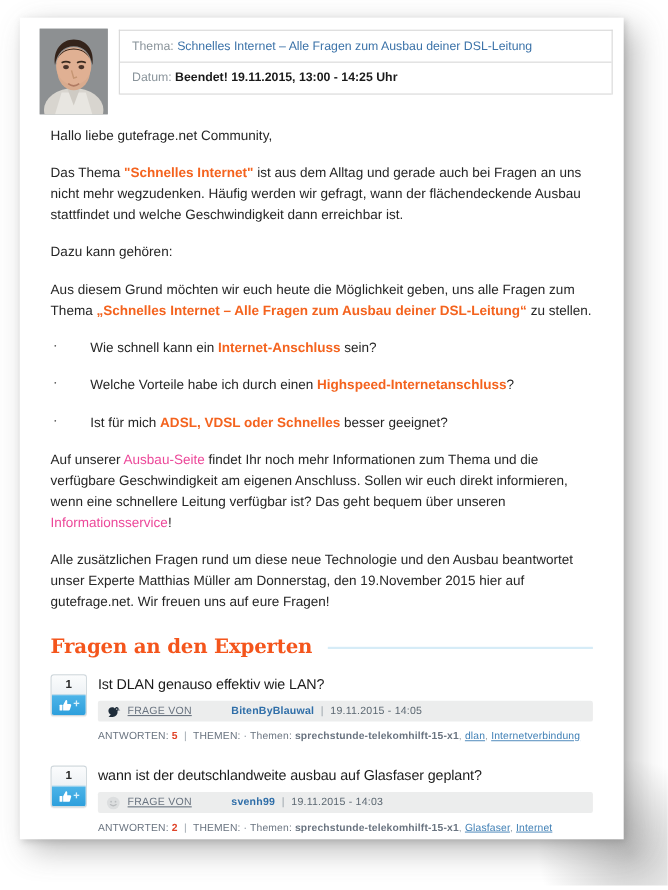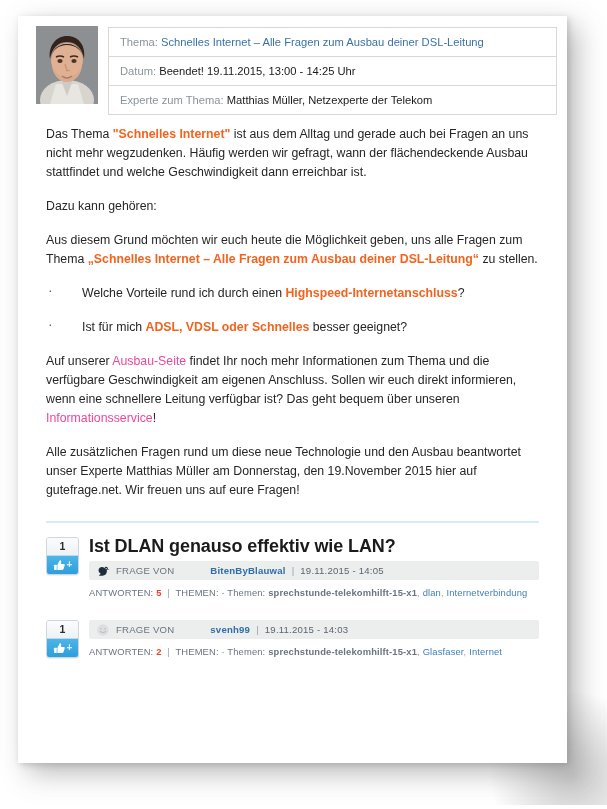--- a/index.html
+++ b/index.html
@@ -72,21 +72,21 @@
     border-bottom: 1px solid #d8d8d8;
     padding: 7px 10px 7px 11px;
     font-size: 11.2px;
     line-height: 14px;
     color: #6f7a82;
     white-space: nowrap;
     overflow: hidden;
   }
   .info-row .lbl { color: #8a949b; }
   .info-row .lnk { color: #3b72a8; }
-  .info-row .bold-dark { color: #1a1a1a; font-weight: normal; }
+  .info-row .bold-dark { color: #1a1a1a; font-weight: bold; }
 
   
   .copy {
     padding: 6px 18px 0 18px;
     font-size: 12.3px;
     line-height: 19px;
     color: #262626;
   }
   .copy p { margin: 0 0 15px 0; }
   .copy .orange { color: #f4631e; font-weight: bold; }
@@ -169,22 +169,22 @@
   .vote-action svg { display: block; }
   .vote-plus {
     font-size: 10px;
     font-weight: bold;
     line-height: 10px;
     color: #d9f0fb;
   }
 
   .qbody { flex: 1 1 auto; min-width: 0; }
   .qtitle {
-    font-size: 18px;
-    font-weight: bold;
+    font-size: 13px;
+    font-weight: normal;
     color: #1b1b1b;
     line-height: 18px;
     margin: 0 0 6px 0;
     letter-spacing: -0.1px;
   }
 
   .qmeta-bar {
     background: #eceded;
     border-radius: 2px;
     height: 19px;
@@ -195,36 +195,36 @@
     font-size: 9.6px;
     color: #55606a;
     letter-spacing: 0.2px;
   }
   .mini-avatar {
     width: 15px; height: 15px;
     flex: 0 0 auto;
     display: flex; align-items: center; justify-content: center;
   }
   .mini-avatar svg { display: block; }
-  .qmeta-bar .label { color: #6a7480; }
+  .qmeta-bar .label { color: #6a7480; text-decoration: underline; }
   .qmeta-bar .user { color: #2f6ea8; font-weight: bold; margin-left: 30px; }
   .qmeta-bar .sep { color: #9aa3ab; }
   .qmeta-bar .date { color: #5a6670; }
 
   .qtags {
     margin-top: 7px;
     font-size: 9.4px;
     color: #6a7480;
     letter-spacing: 0.15px;
     white-space: nowrap;
     overflow: hidden;
   }
   .qtags .ans-count { color: #e0452a; font-weight: bold; }
   .qtags .sep { color: #9aa3ab; padding: 0 3px; }
-  .qtags .topic-link { color: #3f7fb5; }
+  .qtags .topic-link { color: #3f7fb5; text-decoration: underline; }
   .qtags .topic-plain { color: #6a7480; font-weight: bold; }
   .qtags .comma { color: #9aa3ab; }
 </style>
 </head>
 <body>
 
 <div id="page-shadow-wrap">
   <div id="sheet">
     <div id="sheet-inner">
 
@@ -252,47 +252,46 @@
         <div class="info-table">
           <div class="info-row">
             <span class="lbl">Thema:</span>
             <span class="lnk">Schnelles Internet – Alle Fragen zum Ausbau deiner DSL-Leitung</span>
           </div>
           <div class="info-row">
             <span class="lbl">Datum:</span>
             <span class="bold-dark">Beendet!</span>
             <span class="bold-dark">19.11.2015, 13:00 - 14:25 Uhr</span>
           </div>
-          <div class="info-row">
-            <span class="lbl">Experte zum Thema:</span>
-            <span class="bold-dark">Matthias Müller, Netzexperte der Telekom</span>
-          </div>
         </div>
       </div>
 
       <div class="copy">
 
+        <p>Hallo liebe gutefrage.net Community,</p>
 
         <p><span>Das Thema </span><span class="orange">"Schnelles Internet"</span><span> ist aus dem Alltag und gerade auch bei Fragen an uns nicht mehr wegzudenken. Häufig werden wir gefragt, wann der flächendeckende Ausbau stattfindet und welche Geschwindigkeit dann erreichbar ist.</span></p>
 
         <p>Dazu kann gehören:</p>
 
         <p><span>Aus diesem Grund möchten wir euch heute die Möglichkeit geben, uns alle Fragen zum Thema </span><span class="orange">„Schnelles Internet – Alle Fragen zum Ausbau deiner DSL-Leitung“</span><span> zu stellen.</span></p>
 
         <ul>
-          <li><span>Welche Vorteile rund ich durch einen </span><span class="orange">Highspeed-Internetanschluss</span><span>?</span></li>
+          <li><span>Wie schnell kann ein </span><span class="orange">Internet-Anschluss</span><span> sein?</span></li>
+          <li><span>Welche Vorteile habe ich durch einen </span><span class="orange">Highspeed-Internetanschluss</span><span>?</span></li>
           <li><span>Ist für mich </span><span class="orange">ADSL, VDSL oder Schnelles</span><span> besser geeignet?</span></li>
         </ul>
 
         <p><span>Auf unserer </span><span class="link">Ausbau-Seite</span><span> findet Ihr noch mehr Informationen zum Thema und die verfügbare Geschwindigkeit am eigenen Anschluss. Sollen wir euch direkt informieren, wenn eine schnellere Leitung verfügbar ist? Das geht bequem über unseren </span><span class="link">Informationsservice</span><span>!</span></p>
 
         <p>Alle zusätzlichen Fragen rund um diese neue Technologie und den Ausbau beantwortet unser Experte Matthias Müller am Donnerstag, den 19.November 2015 hier auf gutefrage.net. Wir freuen uns auf eure Fragen!</p>
       </div>
 
       <div class="section-head">
+        <h2>Fragen an den Experten</h2>
         <div class="section-rule"></div>
       </div>
 
       <div class="qlist">
 
         <div class="qitem">
           <div class="vote-badge">
             <div class="vote-count">1</div>
             <div class="vote-action">
               <span>
@@ -340,20 +339,21 @@
               <span>
                 <svg width="13" height="13" viewBox="0 0 16 16" xmlns="http://www.w3.org/2000/svg" aria-hidden="true">
                   <path d="M5.4 7.2 L8.1 2.2 C8.6 1.3 10 1.6 10 2.7 L10 6.1 L13.2 6.1 C14.1 6.1 14.7 7 14.4 7.8 L13 12.4 C12.8 13 12.2 13.4 11.6 13.4 L5.4 13.4 Z" fill="#ffffff"></path>
                   <rect x="1.4" y="7.0" width="3.2" height="6.5" rx="0.6" fill="#ffffff"></rect>
                 </svg>
               </span>
               <span class="vote-plus">+</span>
             </div>
           </div>
           <div class="qbody">
+            <div class="qtitle">wann ist der deutschlandweite ausbau auf Glasfaser geplant?</div>
             <div class="qmeta-bar">
               <span class="mini-avatar">
                 <svg width="14" height="14" viewBox="0 0 16 16" xmlns="http://www.w3.org/2000/svg" aria-hidden="true">
                   <circle cx="8" cy="8" r="6.6" fill="#dcdedf"></circle>
                   <circle cx="5.7" cy="6.6" r="0.9" fill="#b9bcbe"></circle>
                   <circle cx="10.3" cy="6.6" r="0.9" fill="#b9bcbe"></circle>
                   <path d="M5 9.6 Q8 12.1 11 9.6" stroke="#b9bcbe" stroke-width="1.3" fill="none" stroke-linecap="round"></path>
                 </svg>
               </span>
               <span class="label">FRAGE VON</span>

